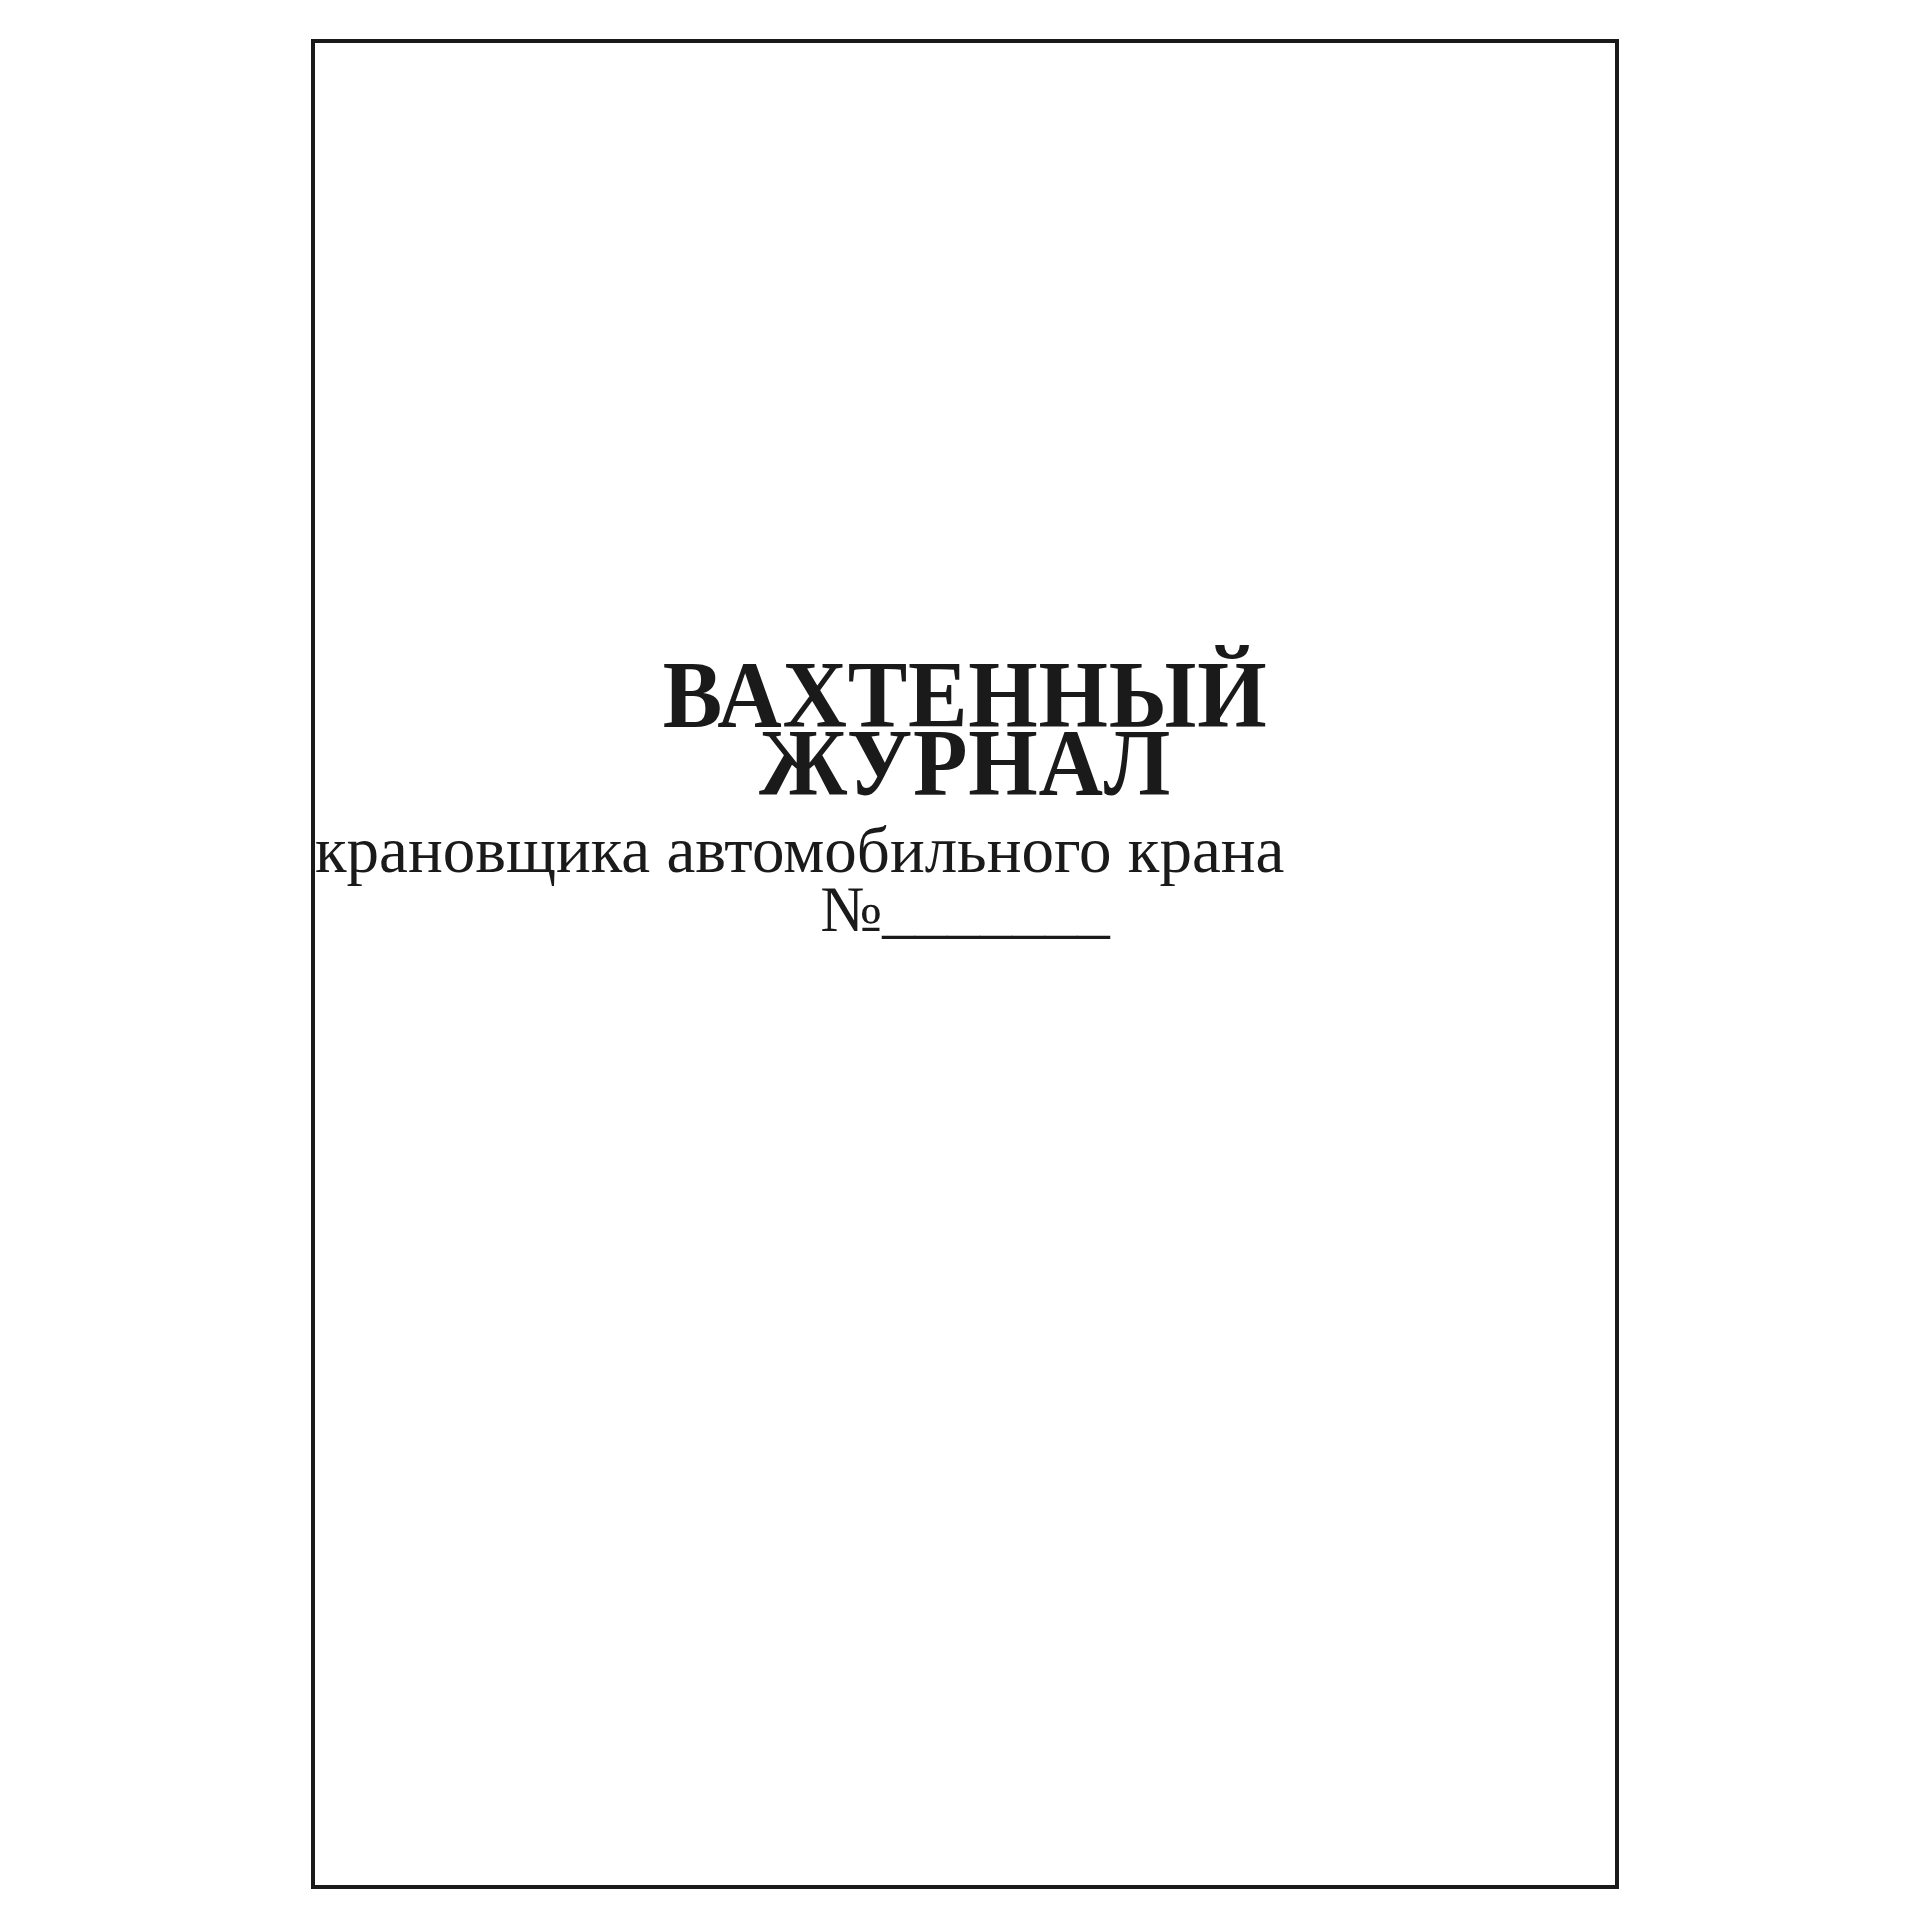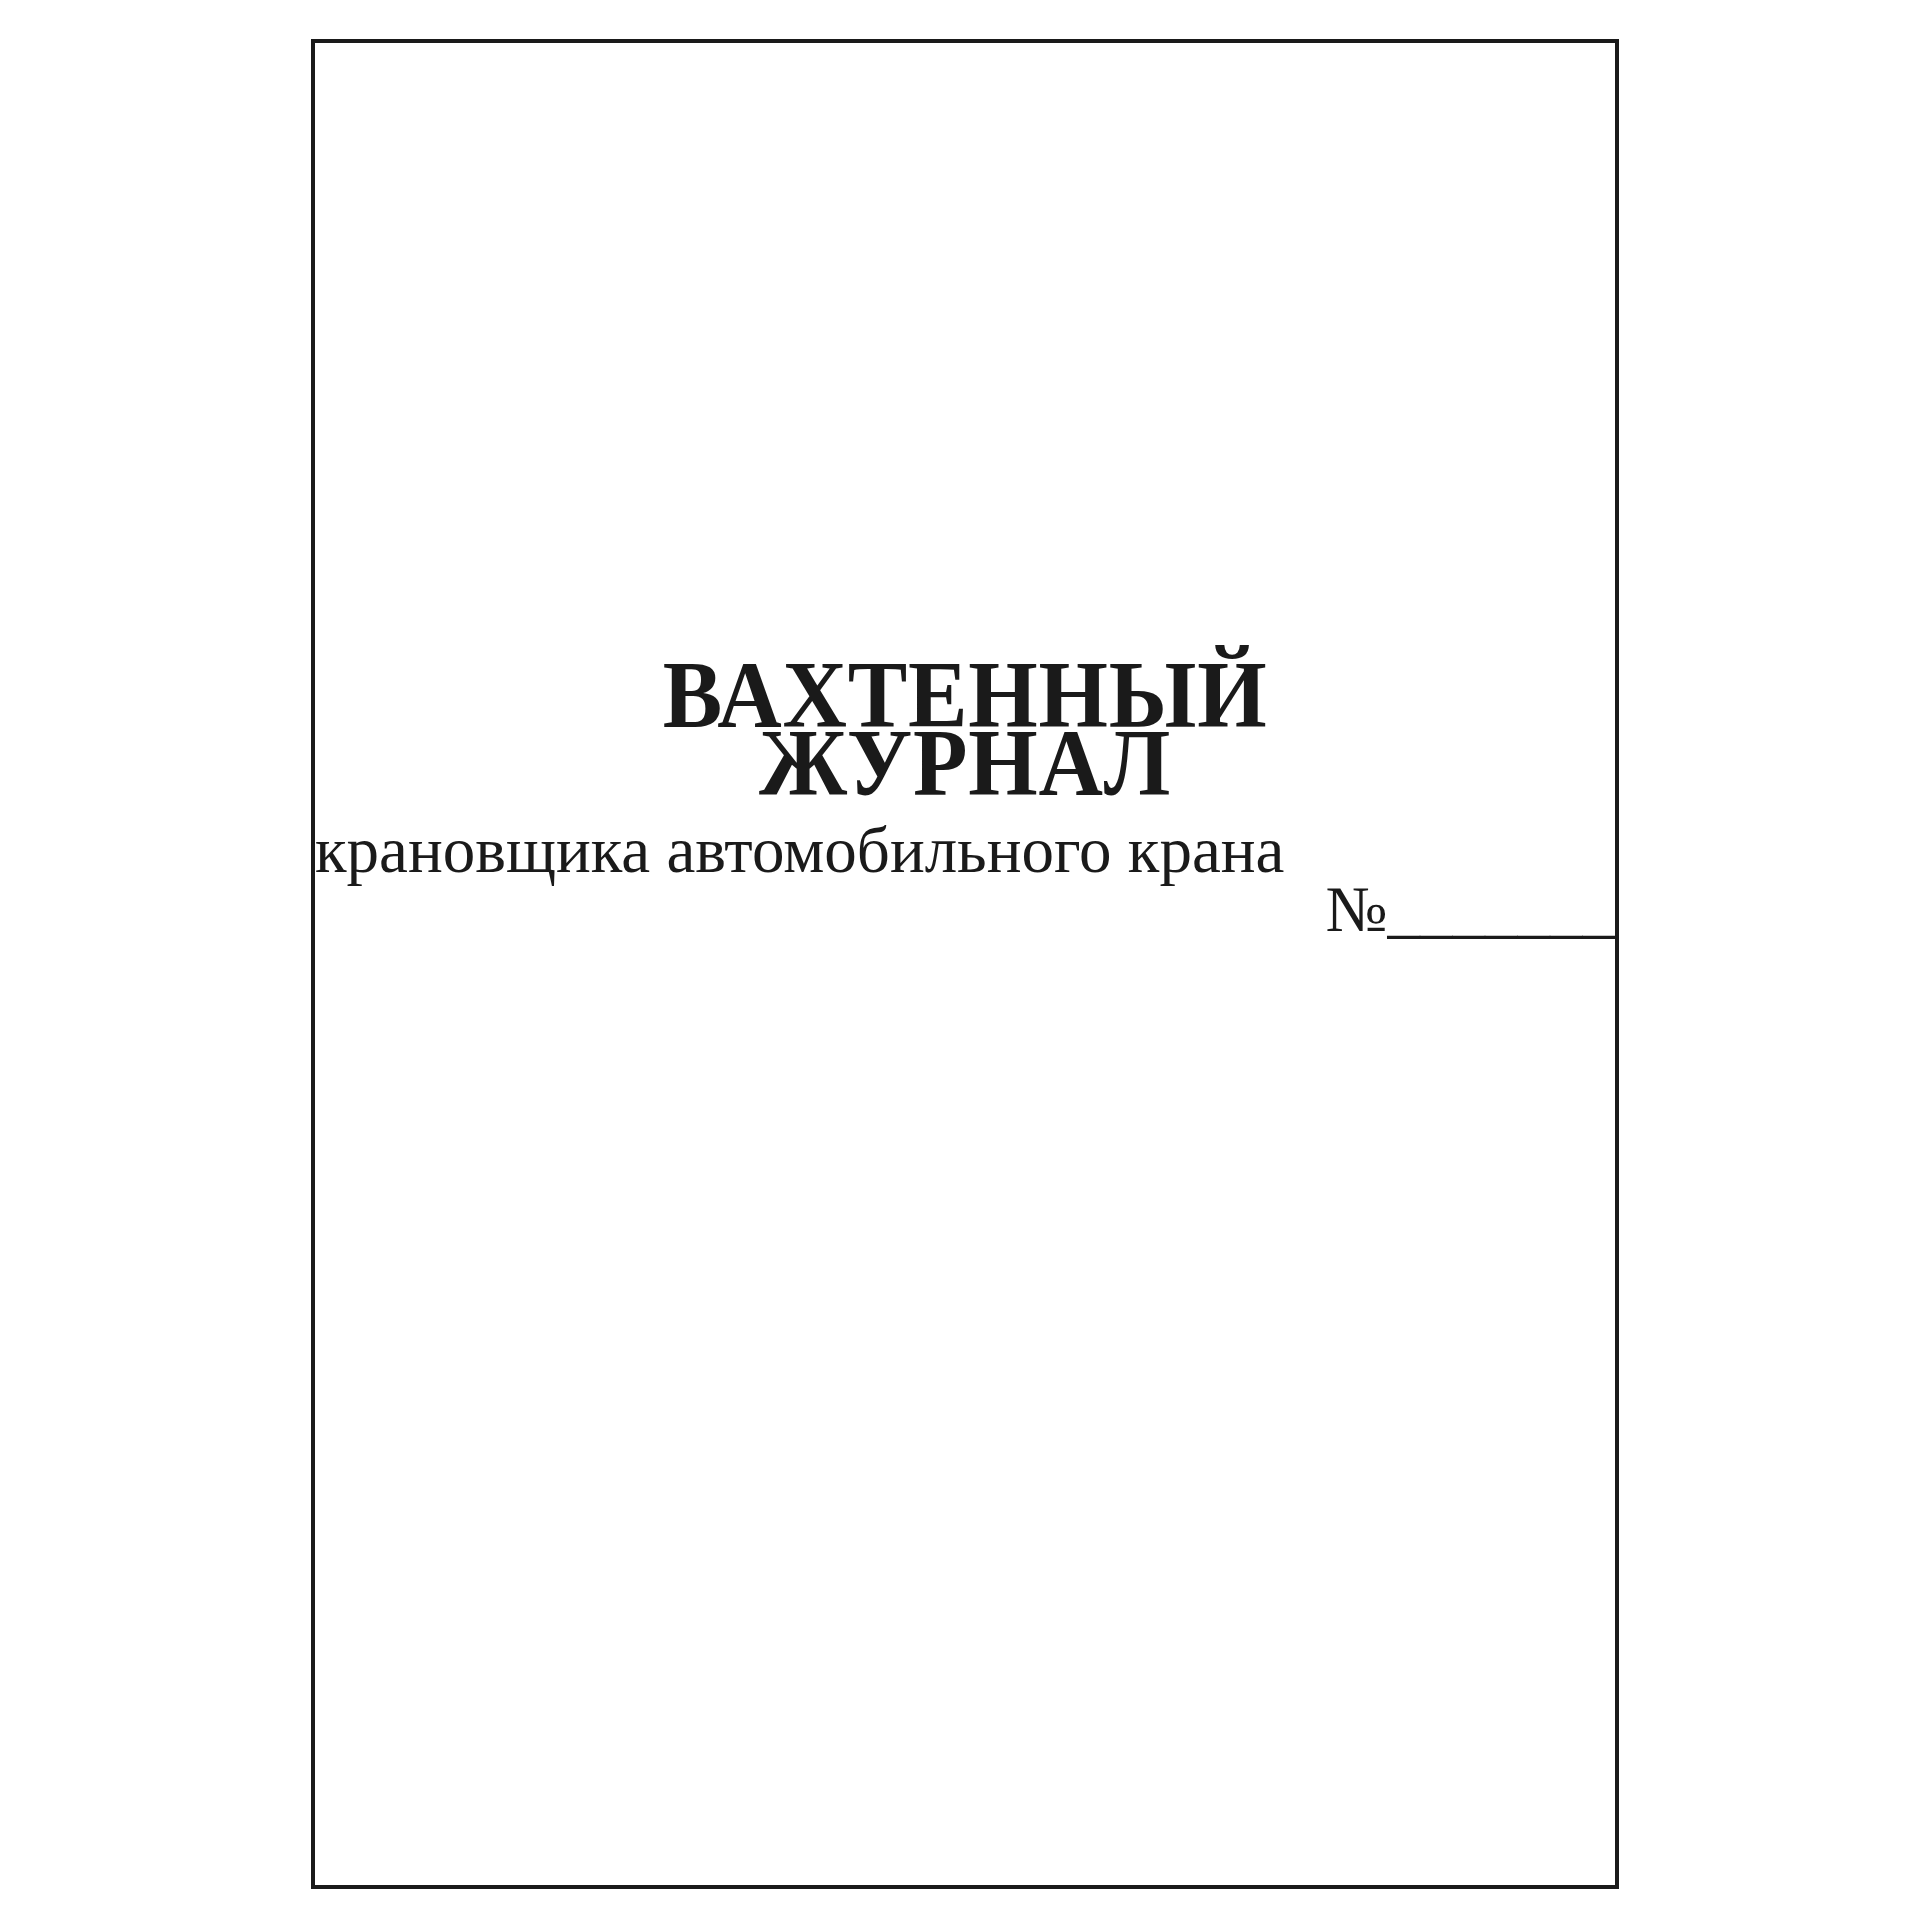--- a/index.html
+++ b/index.html
@@ -48,21 +48,21 @@
     text-align: left;
     font-size: 65px;
     line-height: 79px;
     white-space: nowrap;
   }
   .number-line {
     position: absolute;
     top: 827px;
     left: 0;
     width: 100%;
-    text-align: right;
+    text-align: center;
     font-size: 65px;
     line-height: 79px;
     white-space: nowrap;
   }
 </style>
 </head>
 <body>
 
 <div class="canvas">
   <div class="page">

